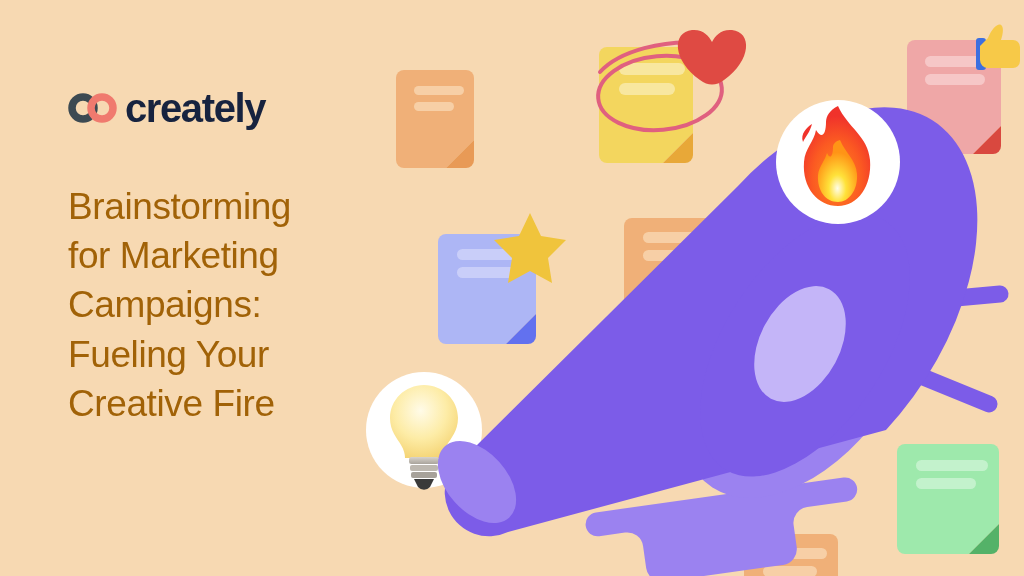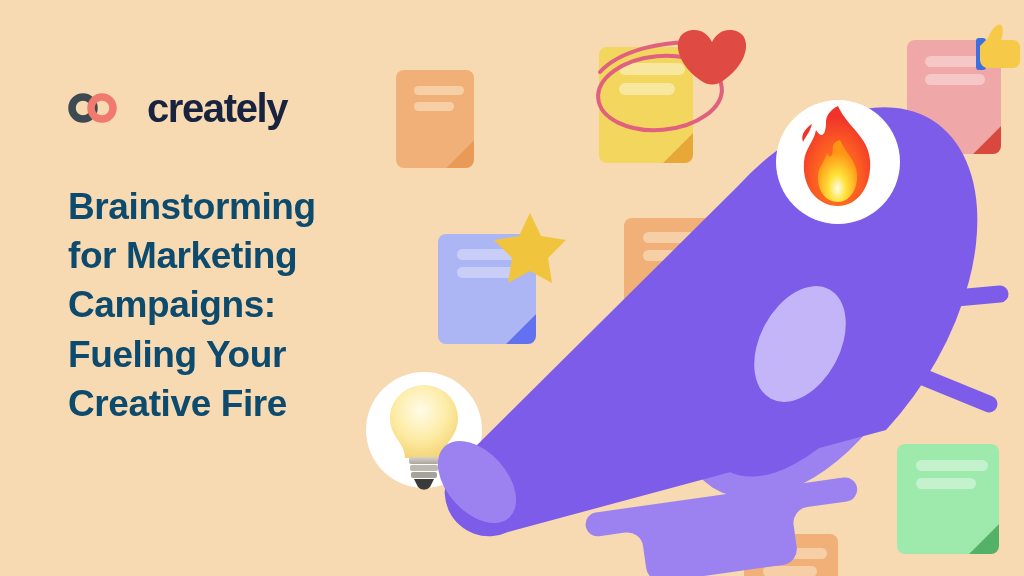--- a/index.html
+++ b/index.html
@@ -15,41 +15,41 @@
     width:1024px;
     height:576px;
     background:#f7d9b2;
     overflow:hidden;
   }
 
   
   #logo {
     position:absolute;
     left:68px; top:88px;
-    display:flex; align-items:center; gap:29px;
+    display:flex; align-items:center; gap:7px;
   }
   #logo-mark { display:block; }
   #logo-word {
     font-size:40px;
     font-weight:700;
     letter-spacing:-1.4px;
     color:#17233f;
     line-height:1;
     font-family:"Liberation Sans", sans-serif;
   }
 
   #headline {
     position:absolute;
     left:68px; top:182px;
     width:330px;
     font-size:37px;
-    font-weight:700;
+    font-weight:400;
     line-height:1.33;
     letter-spacing:-0.4px;
-    color:#0c4a6e;
+    color:#a16207;
     white-space:pre-line;
   }
 
   
   #art {
     position:absolute;
     inset:0;
     width:1024px; height:576px;
   }
 </style>

